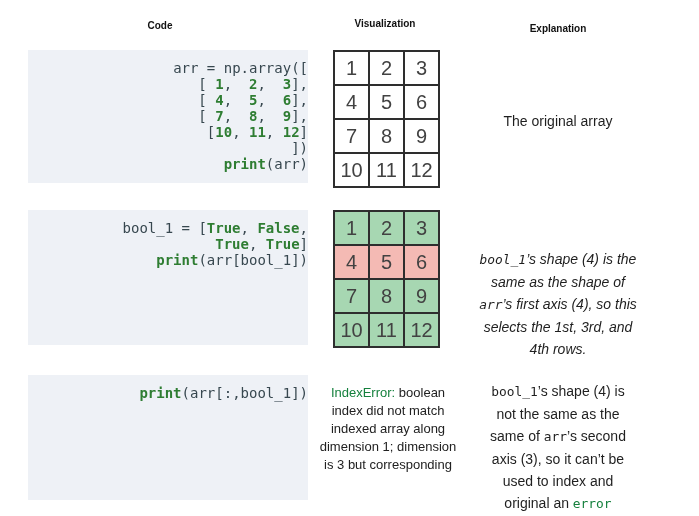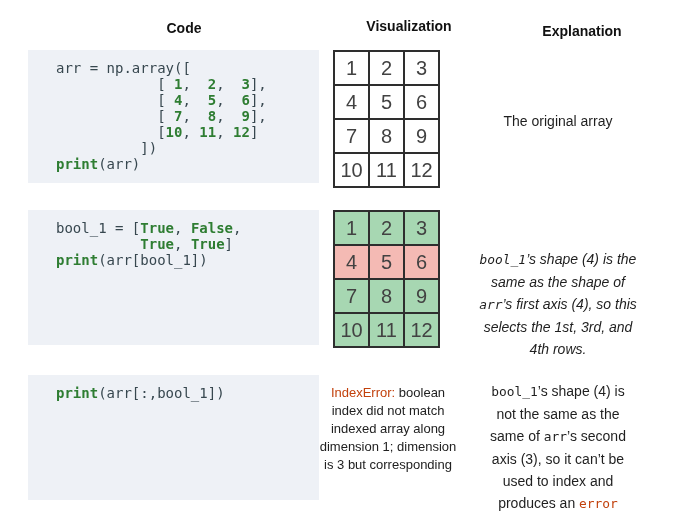--- a/index.html
+++ b/index.html
@@ -7,37 +7,37 @@
     position:relative;
     width:699px;height:516px;
     background:#ffffff;
     font-family:"Liberation Sans",sans-serif;
     overflow:hidden;
   }
   .col-header{
     position:absolute;
     transform:translateX(-50%);
     font-weight:bold;
-    font-size:14px;
+    font-size:10px;
     color:#111111;
     white-space:nowrap;
-    margin-left:24px;
   }
   .code-block{
     position:absolute;
     left:28px;
     width:263px;
     margin:0;
-    padding:10px 0 0 28px;
+    padding:10px 0 0 17px;
     background:#eef1f6;
     font-family:"DejaVu Sans Mono","Liberation Mono",monospace;
     font-size:14px;
     line-height:16px;
     color:#37474f;
     white-space:pre;
+    text-align:right;
   }
   .kw{color:#2e7d32;font-weight:bold;}
   table.grid{
     position:absolute;
     left:333px;
     border-collapse:collapse;
   }
   table.grid td{
     width:33px;height:32px;
     border:2px solid #2e2e2e;
@@ -64,21 +64,21 @@
     text-align:center;
     font-size:13px;
     line-height:18px;
     color:#212121;
     white-space:nowrap;
   }
   .mono{
     font-family:"DejaVu Sans Mono","Liberation Mono",monospace;
     font-size:0.92em;
   }
-  .red{color:#c2410c;}
+  .red{color:#15803d;}
 </style>
 </head>
 <body>
 
 <div class="page">
 
   <div class="col-header" style="left:160px;top:20px;">Code</div>
   <div class="col-header" style="left:385px;top:18px;text-align:right;">Visualization</div>
   <div class="col-header" style="left:558px;top:23px;">Explanation</div>
 
@@ -160,16 +160,16 @@
       <div><span class="mono">arr</span><span>’s first axis (4), so this</span></div>
       <div><span>selects the 1st, 3rd, and</span></div>
       <div><span>4th rows.</span></div>
     </div>
   <div class="explanation" style="top:380px;">
       <div><span class="mono">bool_1</span><span>’s shape (4) is</span></div>
       <div><span>not the same as the</span></div>
       <div><span>same of </span><span class="mono">arr</span><span>’s second</span></div>
       <div><span>axis (3), so it can’t be</span></div>
       <div><span>used to index and</span></div>
-      <div><span>produces an </span><span class="mono red">error</span></div>
+      <div><span>original an </span><span class="mono red">error</span></div>
     </div>
 
 </div>
 
 </body></html>

